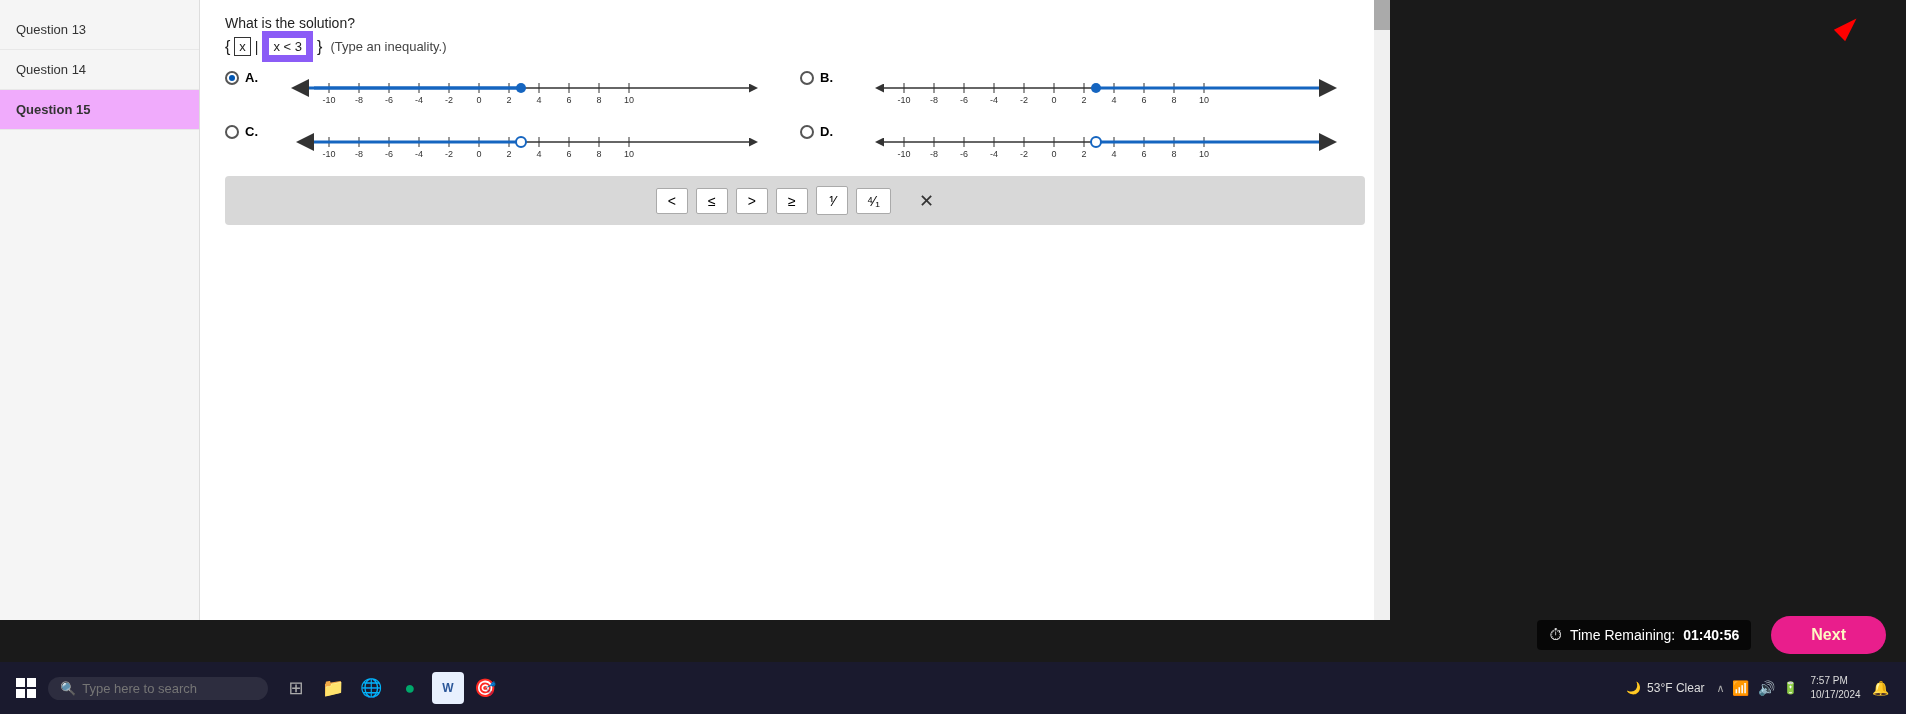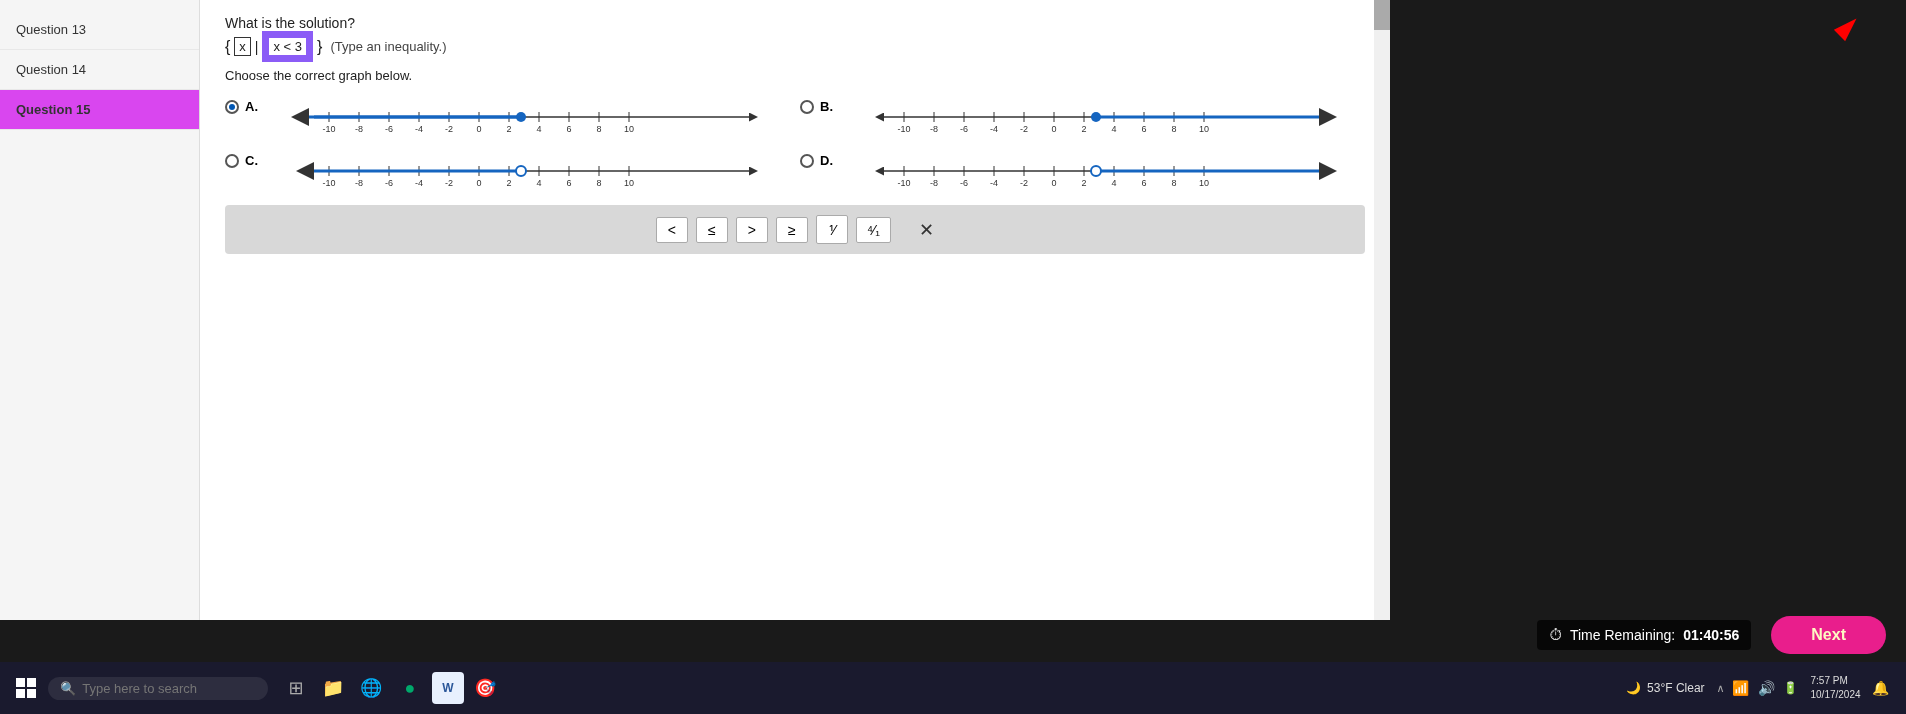--- a/index.html
+++ b/index.html
@@ -32,21 +32,21 @@
 
     .sidebar-item {
       padding: 12px 16px;
       font-size: 13px;
       color: #333;
       cursor: pointer;
       border-bottom: 1px solid #e8e8e8;
     }
 
     .sidebar-item.active {
-      background: #d946ef;
+      background: #f0abfc;
       font-weight: bold;
     }
 
     
     .content {
       flex: 1;
       padding: 15px 25px;
       overflow-y: auto;
       background: #fff;
     }
@@ -370,21 +370,20 @@
       <span class="set-notation">
         <span class="curly-brace">{</span>
         <span class="box-x">x</span>
         <span>|</span>
         <span class="inequality-box">x &lt; 3</span>
         <span class="curly-brace">}</span>
       </span>
       <span class="solution-hint" style="font-size:13px; color:#444;">(Type an inequality.)</span>
     </div>
 
-    <p class="choose-text">Choose the correct graph below.</p>
 
     <div class="graphs-container">
 
       <div class="graph-option">
         <label class="radio-label">
           <div class="radio-circle selected"></div>
           <span class="option-label">A.</span>
           <div class="number-line-wrapper">
             <svg class="number-line-svg" viewBox="0 0 460 40" height="40">
 

